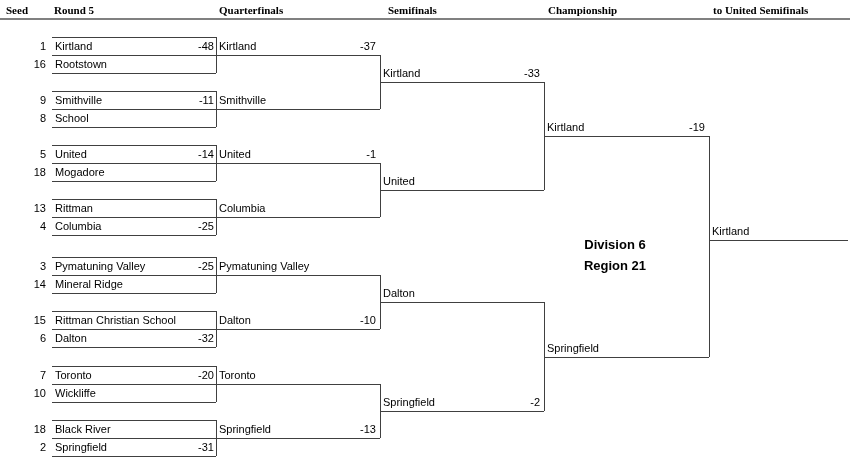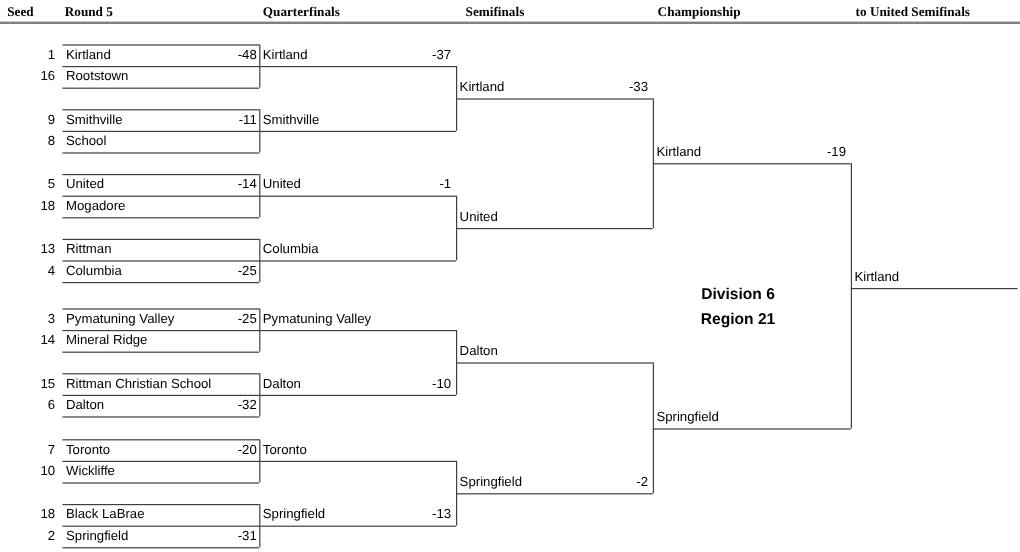--- a/index.html
+++ b/index.html
@@ -94,21 +94,21 @@
     <div class="txt" style="left:55px;top:369px">Toronto</div>
     <div class="score" style="left:176px;top:369px;width:38px">-20</div>
     <div class="seed" style="left:0px;top:387px">10</div>
     <div class="txt" style="left:55px;top:387px">Wickliffe</div>
     <div class="score" style="left:176px;top:387px;width:38px"></div>
     <div class="hline" style="left:52px;top:420px;width:164px"></div>
     <div class="hline" style="left:52px;top:438px;width:164px"></div>
     <div class="hline" style="left:52px;top:456px;width:164px"></div>
     <div class="vline" style="left:216px;top:420px;height:36px"></div>
     <div class="seed" style="left:0px;top:423px">18</div>
-    <div class="txt" style="left:55px;top:423px">Black LaBrae</div>
+    <div class="txt" style="left:55px;top:423px">Black River</div>
     <div class="score" style="left:176px;top:423px;width:38px"></div>
     <div class="seed" style="left:0px;top:441px">2</div>
     <div class="txt" style="left:55px;top:441px">Springfield</div>
     <div class="score" style="left:176px;top:441px;width:38px">-31</div>
     <div class="hline" style="left:216px;top:55px;width:164px"></div>
     <div class="txt" style="left:219px;top:40px">Kirtland</div>
     <div class="score" style="left:340px;top:40px;width:36px">-37</div>
     <div class="hline" style="left:216px;top:109px;width:164px"></div>
     <div class="txt" style="left:219px;top:94px">Smithville</div>
     <div class="score" style="left:340px;top:94px;width:36px"></div>

